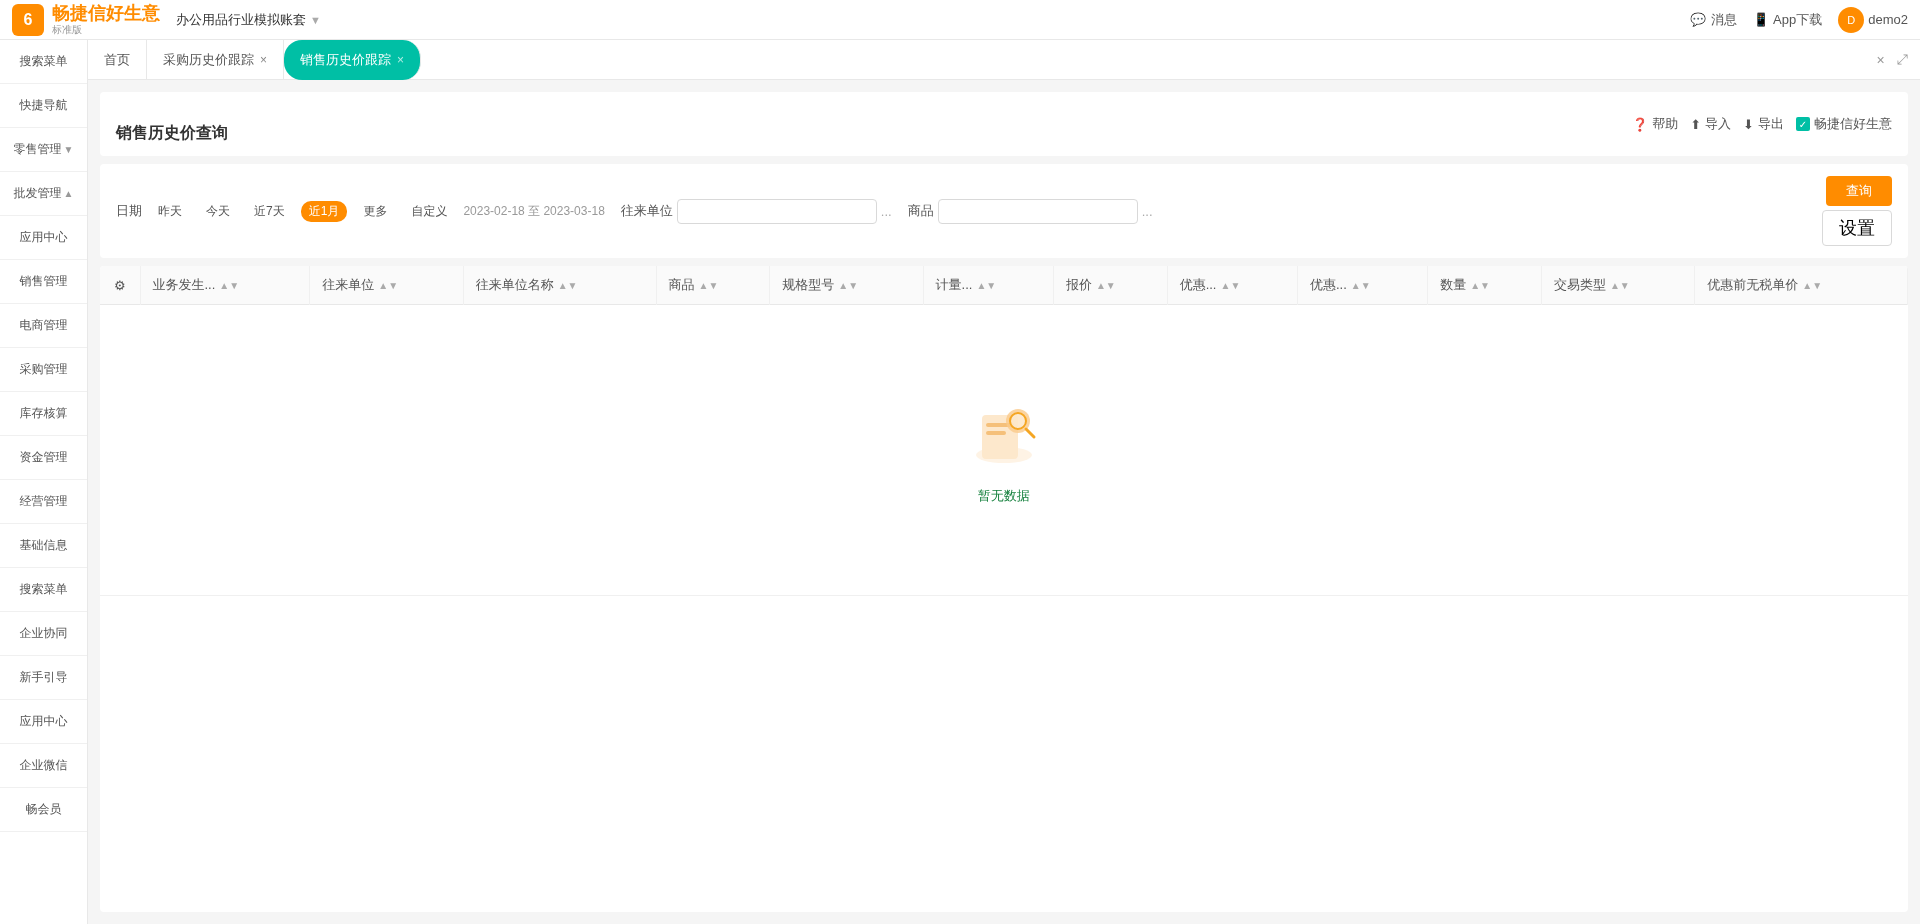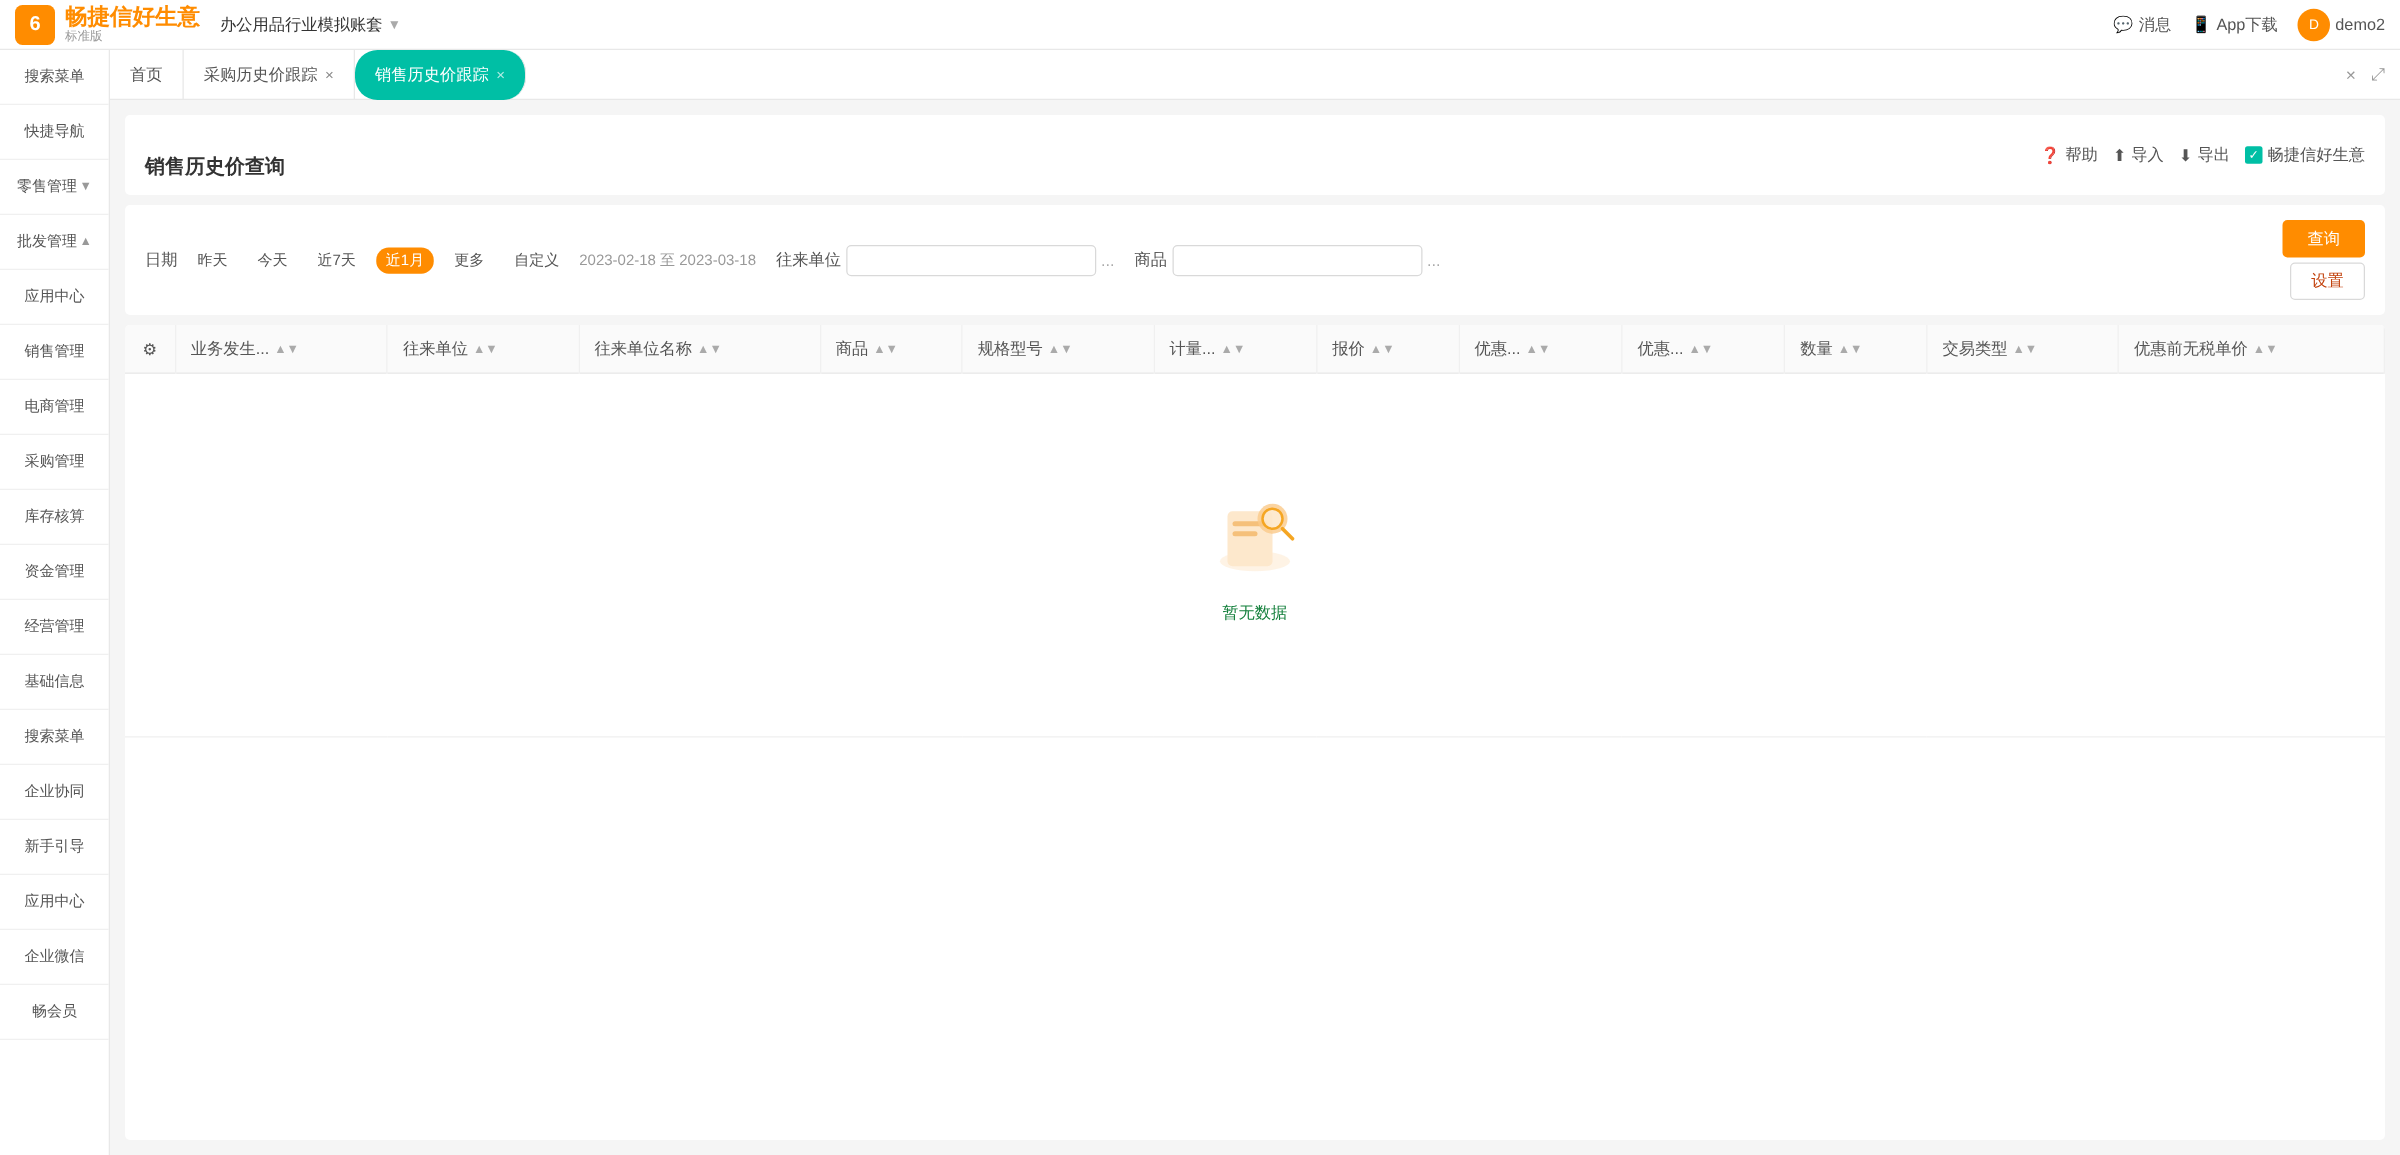--- a/index.html
+++ b/index.html
@@ -146,25 +146,25 @@
       background: #ff8c00;
       color: #fff;
       border: none;
       border-radius: 4px;
       padding: 6px 20px;
       font-size: 13px;
       cursor: pointer;
     }
     .btn-settings {
       background: #fff;
-      color: #c2410c;
+      color: #000000;
       border: 1px solid #d9d9d9;
       border-radius: 4px;
       padding: 5px 16px;
-      font-size: 13px;
+      font-size: 18px;
       cursor: pointer;
     }
     .filter-right { margin-left: auto; display: flex; flex-direction: column; align-items: flex-end; gap: 4px; }
 
     
     .table-container {
       background: #fff;
       border-radius: 4px;
       overflow: auto;
       flex: 1;

